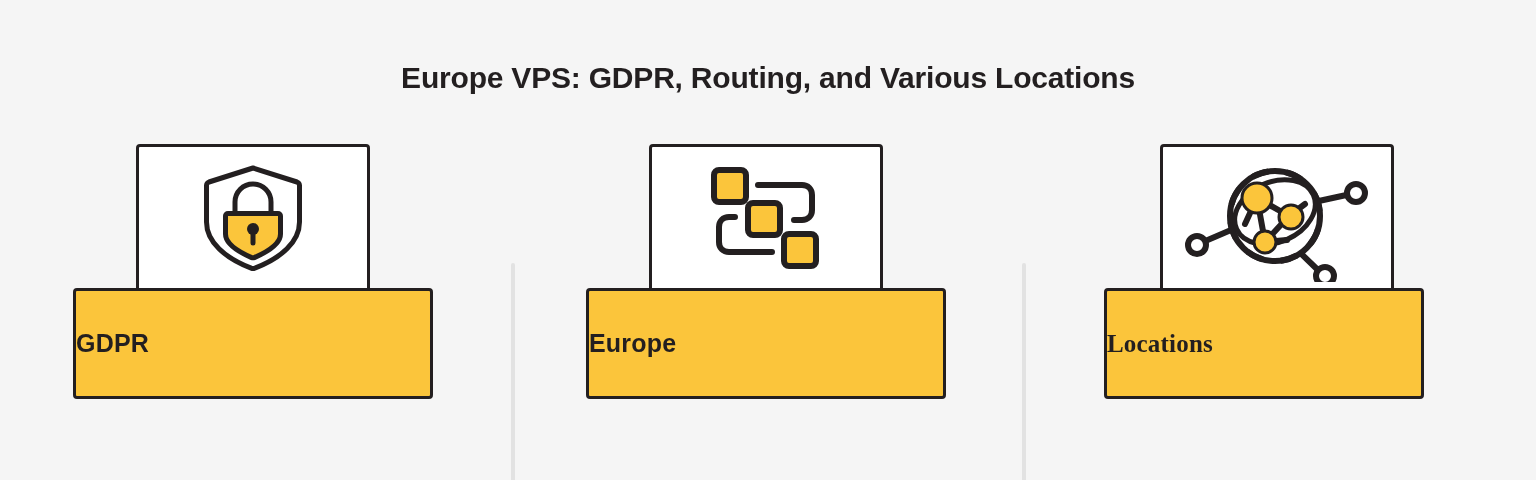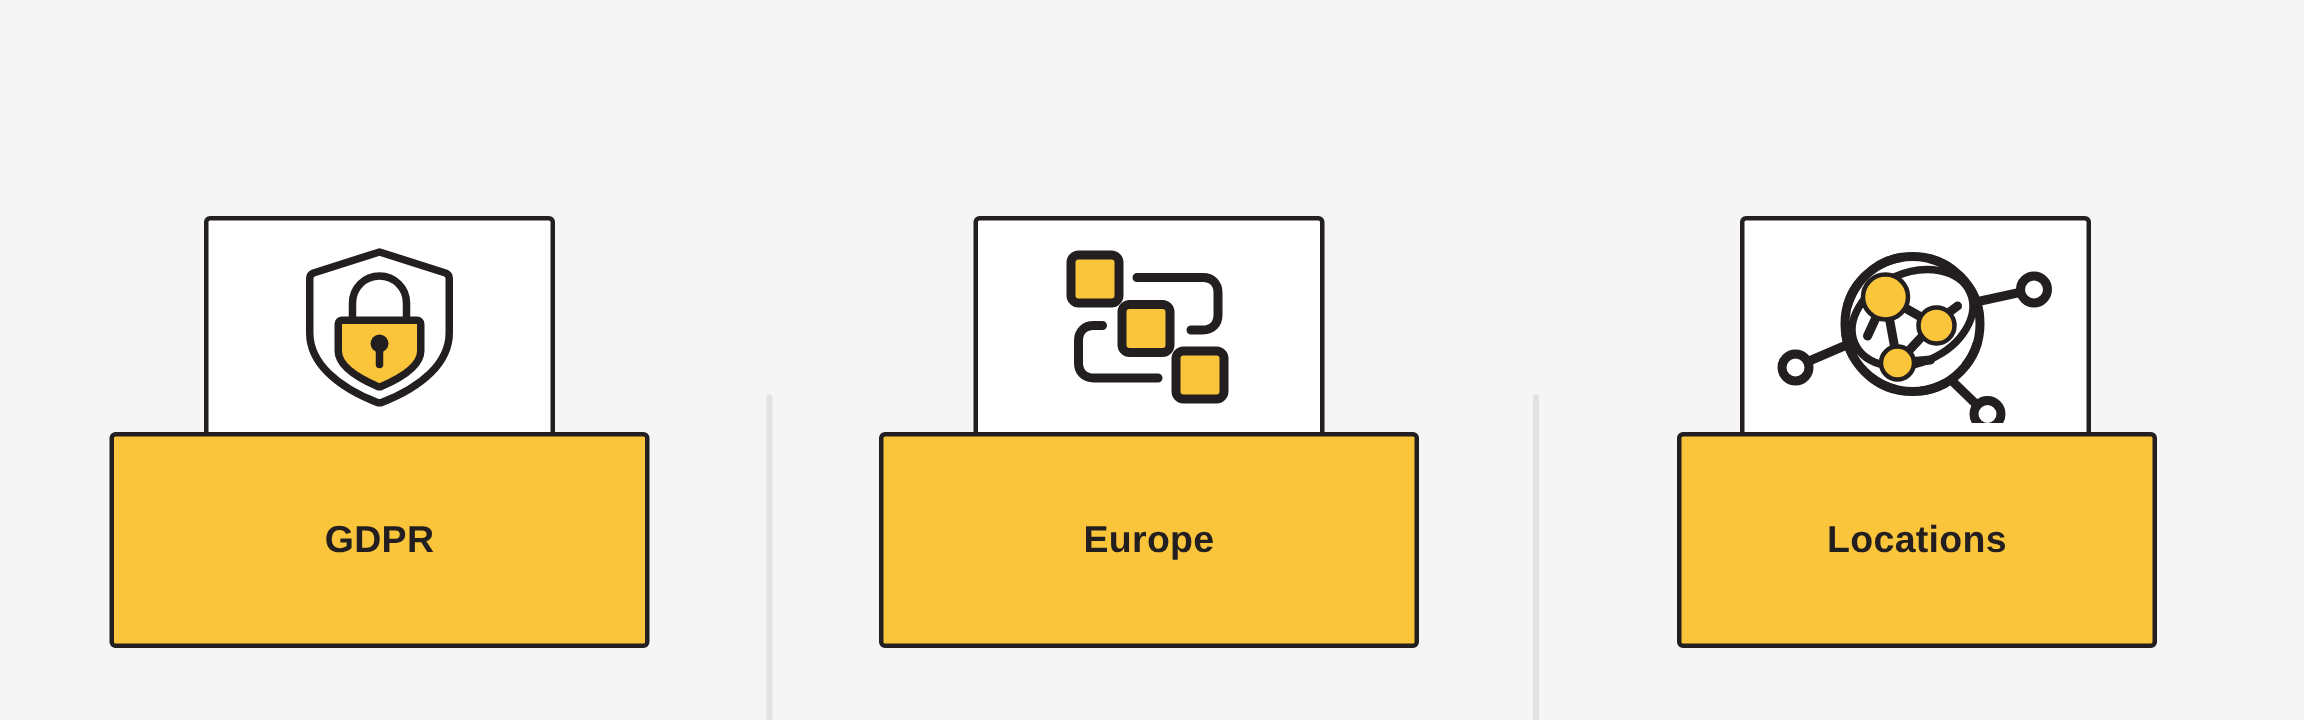--- a/index.html
+++ b/index.html
@@ -72,32 +72,32 @@
     left: 50%;
     transform: translate(-50%, -50%);
   }
 
   
   .label-banner {
     position: absolute;
     top: 158px;
     left: 43px;
     width: 360px;
-    height: 144px;
+    height: 111px;
     background: #fbc53b;
     border: 3px solid #231f20;
     border-radius: 4px;
     box-sizing: border-box;
     display: flex;
     align-items: center;
-    justify-content: center;
   }
   .label-banner.wide-3 {
-    left: 64px;
+    left: 50px;
     width: 320px;
+    font-family: Liberation Serif, serif;
   }
   .banner-text {
     font-size: 25px;
     font-weight: bold;
     color: #231f20;
     letter-spacing: 0.2px;
   }
 
   
   .divider {
@@ -109,20 +109,21 @@
     border-radius: 2px;
   }
   .divider-1 { left: 511px; }
   .divider-2 { left: 1022px; }
 </style>
 </head>
 <body>
 
 <div class="infographic">
 
+  <div class="page-title">Europe VPS: GDPR, Routing, and Various Locations</div>
 
   <div class="cards-row">
 
     <div class="card card-1">
 
       <div class="icon-panel">
         <svg width="120" height="120" viewBox="0 0 120 120">
 
           <path d="M60 10 L104 24 C105.5 24.6 106.5 26 106.5 27.6 L106.5 64
                    C106.5 84 88 100 61.8 110.2 C60.6 110.7 59.4 110.7 58.2 110.2

